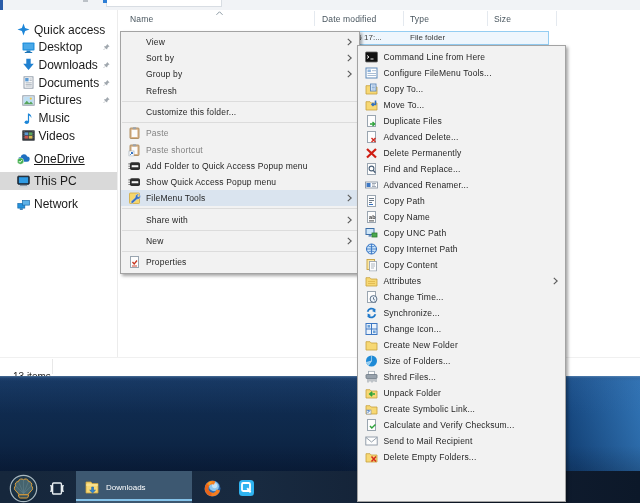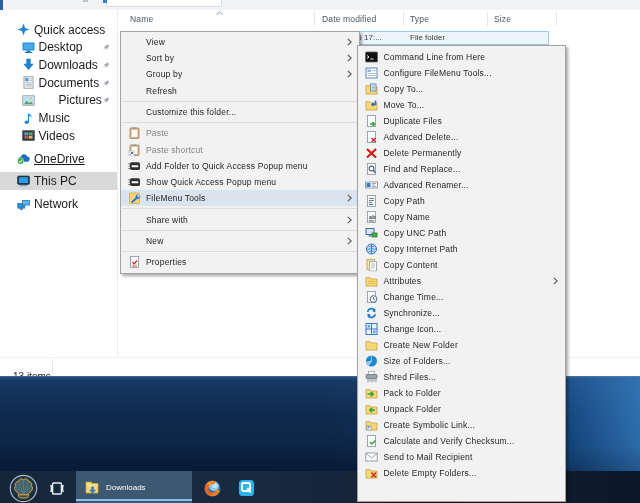--- a/index.html
+++ b/index.html
@@ -108,21 +108,21 @@
       <path d="M0.7 7.3L2.4 5.6" stroke="#a0a7ae" stroke-width="0.8"></path>
     </svg>
   </div>
 <div class="srow" style="left:0;top:91.3px;width:117px;">
     <svg class="sic" style="left:21.5px;top:2.5px;" width="13" height="13" viewBox="0 0 13 13">
       <rect x="0.8" y="1.8" width="11.4" height="9.4" fill="#e8eef4" stroke="#8a96a4" stroke-width="0.9"></rect>
       <rect x="1.8" y="2.8" width="9.4" height="7.4" fill="#bfe0f5"></rect>
       <path d="M1.8 10.2l3-3.4 2.4 2.4 1.8-1.8 2.2 2.8z" fill="#58a55c"></path>
       <circle cx="8.8" cy="4.6" r="1.1" fill="#f5c242"></circle>
     </svg>
-    <span class="lbl" style="position:absolute;left:38.5px;margin-left:20px;">Pictures</span>
+    <span class="lbl" style="position:absolute;left:38.5px;">Pictures</span>
     <svg class="pin" viewBox="0 0 8 8">
       <path d="M4.7 0.5L7.5 3.3 6.4 3.7 5 5.1 4.9 6.6 4.1 6.7 1.3 3.9 1.4 3.1 2.9 3 4.3 1.6Z" fill="#a0a7ae"></path>
       <path d="M0.7 7.3L2.4 5.6" stroke="#a0a7ae" stroke-width="0.8"></path>
     </svg>
   </div>
 <div class="srow" style="left:0;top:109px;width:117px;">
     <svg class="sic" style="left:21.5px;top:2.5px;" width="13" height="13" viewBox="0 0 13 13">
       <ellipse cx="4.7" cy="10.2" rx="2.1" ry="1.7" fill="#1d86d8"></ellipse>
       <path d="M6.5 10.2V1.6" stroke="#1d86d8" stroke-width="1.2"></path>
       <path d="M6.5 1.4c2.4 0.9 3.3 2.6 2.7 4.8C9 4.6 8 3.6 6.5 3.4Z" fill="#1d86d8"></path>
@@ -487,27 +487,20 @@
       <svg class="mic" viewBox="0 0 13 13">
         <rect x="3.5" y="0.8" width="6" height="4" fill="#fdfdfd" stroke="#9aa5b0" stroke-width="0.8"></rect>
         <rect x="1" y="4" width="11" height="4" rx="0.8" fill="#98a2ac" stroke="#6d7984" stroke-width="0.8"></rect>
         <path d="M3 8v4M5 8v3M7 8v4M9 8v3M11 8v3.5" stroke="#8a949e" stroke-width="1"></path>
       </svg>
       <span>Shred Files...</span>
     </div>
 <div class="mi">
       <svg class="mic" viewBox="0 0 13 13">
         <path d="M1 3.2 L1 11.5 L12 11.5 L12 4.5 L6.2 4.5 L5 3.2 Z" fill="#f7d874" stroke="#c7a13d" stroke-width="0.8"></path>
-        <path d="M2.5 7.5h5M5.8 5.3l2.4 2.2-2.4 2.2" fill="none" stroke="#2fa43c" stroke-width="1.6"></path>
-      </svg>
-      <span>Pack to Folder</span>
-    </div>
-<div class="mi">
-      <svg class="mic" viewBox="0 0 13 13">
-        <path d="M1 3.2 L1 11.5 L12 11.5 L12 4.5 L6.2 4.5 L5 3.2 Z" fill="#f7d874" stroke="#c7a13d" stroke-width="0.8"></path>
         <path d="M10 7.5H5M7.2 5.3L4.8 7.5l2.4 2.2" fill="none" stroke="#2fa43c" stroke-width="1.6"></path>
       </svg>
       <span>Unpack Folder</span>
     </div>
 <div class="mi">
       <svg class="mic" viewBox="0 0 13 13">
         <path d="M1 3.2 L1 11.5 L12 11.5 L12 4.5 L6.2 4.5 L5 3.2 Z" fill="#f7d874" stroke="#c7a13d" stroke-width="0.8"></path>
         <rect x="1.5" y="7.5" width="4.5" height="4" fill="#fff" stroke="#8a96a4" stroke-width="0.7"></rect>
         <path d="M2.5 10.5l2.2-2.2M2.5 8.6v-0.4h2" fill="none" stroke="#2f6fc2" stroke-width="0.9"></path>
       </svg>

